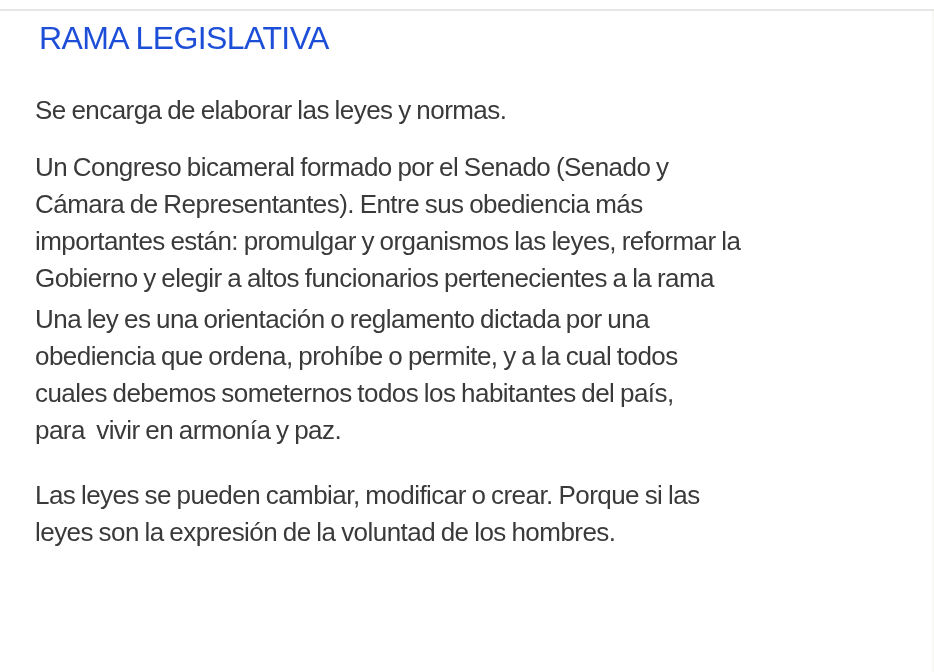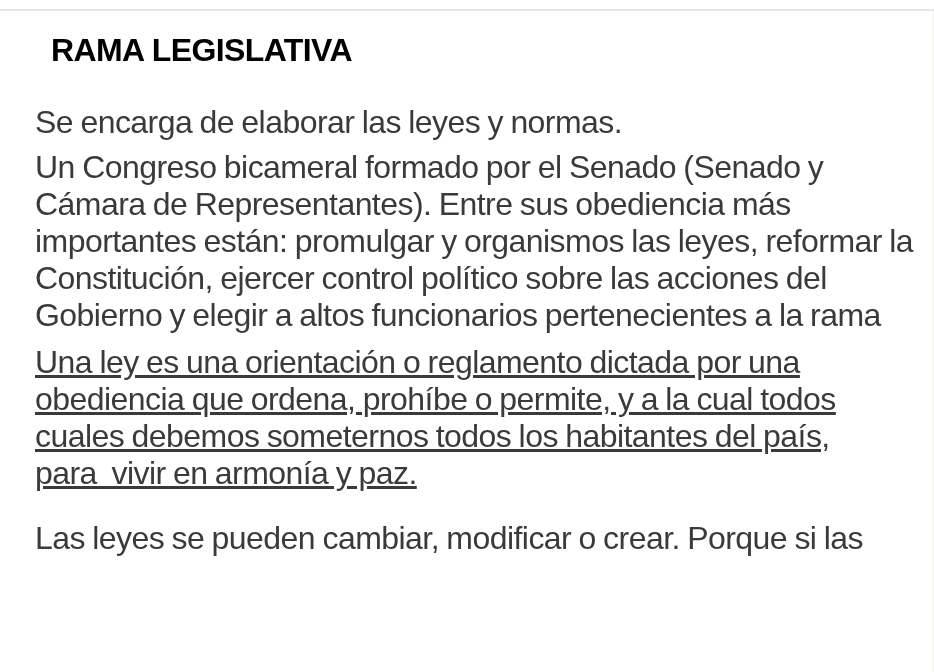--- a/index.html
+++ b/index.html
@@ -31,65 +31,65 @@
       height: 661px;
       background: #f7f7f4;
     }
     .content {
       position: absolute;
       left: 35px;
       top: 14px;
       width: 880px;
     }
     h1 {
-      margin: 16px;
+      margin: 4px;
       font-size: 32px;
-      font-weight: bold;
-      color: #000000;
+      font-weight: normal;
+      color: #1d4ed8;
       letter-spacing: -0.6px;
       line-height: 40px;
     }
     p {
       margin: 0;
-      font-size: 32px;
+      font-size: 26px;
       line-height: 37px;
       color: #3a3a3a;
       letter-spacing: -0.55px;
       word-spacing: -1px;
     }
     .p1 { margin-top: 34px; }
-    .p2 { margin-top: 8px; }
-    .p3 { margin-top: 10px; text-decoration: underline; }
+    .p2 { margin-top: 20px; }
+    .p3 { margin-top: 4px; }
     .p4 { margin-top: 28px; }
     .line { display: block; white-space: pre; }
   </style>
 </head>
 <body>
 
 <div class="top-rule"></div>
 <div class="right-edge"></div>
 
 <div class="content">
   <h1>RAMA LEGISLATIVA</h1>
 
   <p class="p1">
     <span class="line">Se encarga de elaborar las leyes y normas.</span>
   </p>
 
   <p class="p2">
     <span class="line">Un Congreso bicameral formado por el Senado (Senado y</span>
     <span class="line">Cámara de Representantes). Entre sus obediencia más</span>
     <span class="line">importantes están: promulgar y organismos las leyes, reformar la</span>
-    <span class="line">Constitución, ejercer control político sobre las acciones del</span>
     <span class="line">Gobierno y elegir a altos funcionarios pertenecientes a la rama</span>
   </p>
 
   <p class="p3">
     <span class="line">Una ley es una orientación o reglamento dictada por una</span>
     <span class="line">obediencia que ordena, prohíbe o permite, y a la cual todos</span>
     <span class="line">cuales debemos someternos todos los habitantes del país,</span>
     <span class="line">para  vivir en armonía y paz.</span>
   </p>
 
   <p class="p4">
     <span class="line">Las leyes se pueden cambiar, modificar o crear. Porque si las</span>
+    <span class="line">leyes son la expresión de la voluntad de los hombres.</span>
   </p>
 </div>
 
 </body></html>

